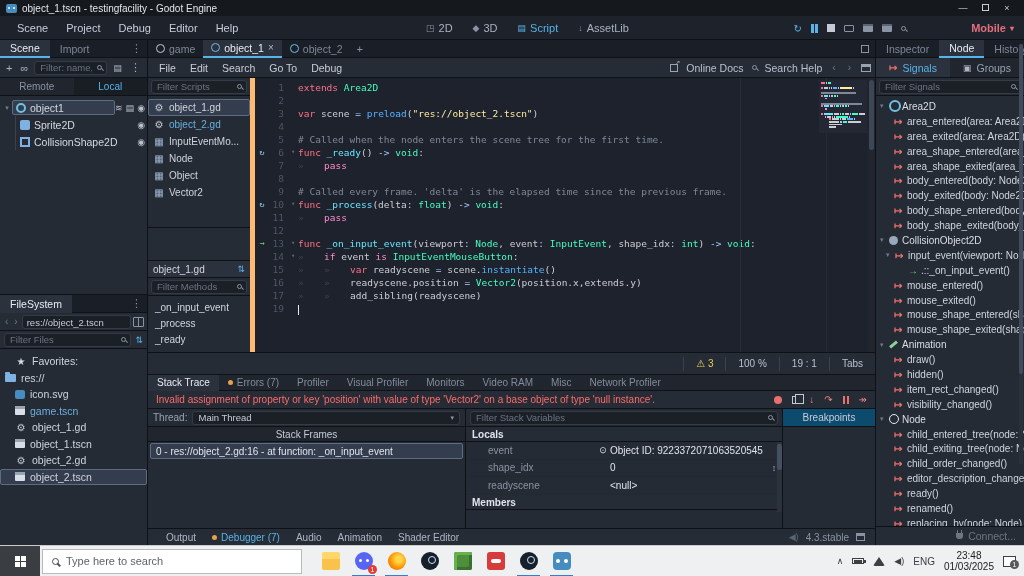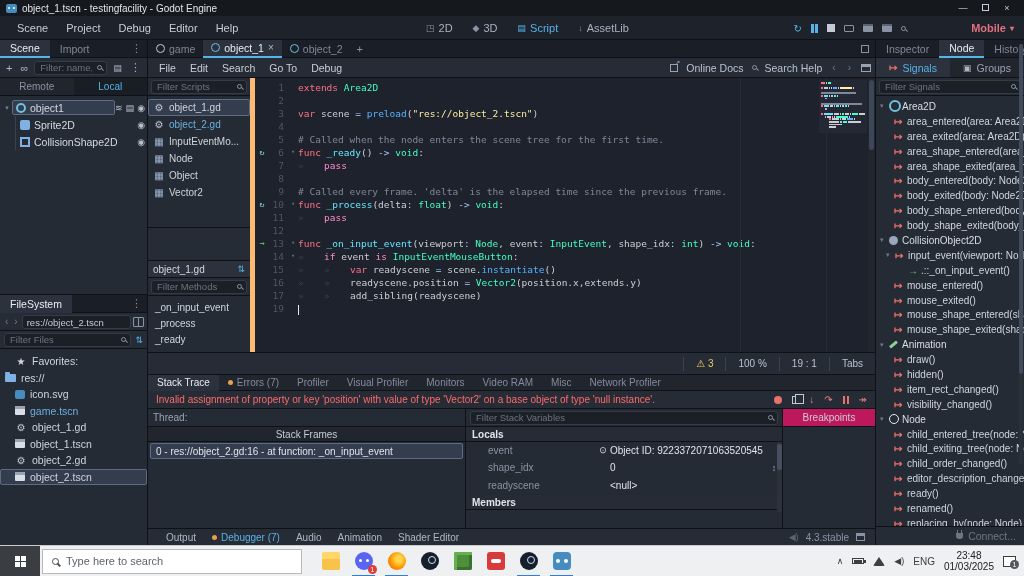--- a/index.html
+++ b/index.html
@@ -170,21 +170,21 @@
 .subhdr.left{text-align:left;padding-left:6px;font-weight:bold;color:#dfe4ec;background:#262c36}
 .locrow{display:flex;align-items:center;height:17.5px;font-size:10px;border-bottom:1px solid #232833}
 .loc-name{width:130px;padding-left:22px;color:#8a93a3;white-space:nowrap;overflow:hidden}
 .loc-ico{width:14px;text-align:center;color:#d8dde6;font-size:9px}
 .loc-ico.obj::before{content:"⊙"}
 .loc-val{flex:1;color:#dfe4ec;white-space:nowrap;overflow:hidden}
 .loc-upd{width:16px;color:#9aa3b2;text-align:center;font-size:9px}
 .loc-upd.spin::before{content:"↕"}
 #vars-scroll{position:absolute;right:0;top:33px;width:5px;height:70px;background:#2c323c}
 #vars-scroll::before{content:"";position:absolute;top:2px;left:0;width:5px;height:26px;background:#454f60;border-radius:2px}
-#bp-hdr{height:18px;line-height:18px;text-align:center;background:#be185d;border-bottom:1px solid #0e1116;color:#c6cdd9;font-size:10px}
+#bp-hdr{height:18px;line-height:18px;text-align:center;background:#0c4a6e;border-bottom:1px solid #0e1116;color:#c6cdd9;font-size:10px}
 
 #bottom-bar{display:flex;align-items:center;height:17px;background:#262c36;border-top:1px solid #0e1116;padding:0 10px;gap:2px}
 .btab{display:flex;align-items:center;gap:4px;padding:0 8px;color:#aeb6c4;font-size:10px}
 .btab.active{color:#57b3e8}
 .btab.dot::before{content:"";width:5px;height:5px;border-radius:50%;background:#e5a14e}
 #bottom-bar .right{margin-left:auto;display:flex;align-items:center;gap:7px;color:#8a93a3;font-size:10px}
 .i-vol{display:inline-block;color:#5b6473;font-size:9px}
 .i-pin{display:inline-block;width:9px;height:8px;border:1px solid #8a93a3;border-top:3px solid #8a93a3}
 
 #right{position:absolute;left:875px;top:40px;width:149px;height:505px;border-left:1px solid #0e1116;background:#252b34;display:flex;flex-direction:column}
@@ -713,20 +713,24 @@
         <span class="i-copy"></span>
         <span class="dbgico">↓</span>
         <span class="dbgico">↷</span>
         <span class="i-pause2"></span>
         <span class="dbgico">↠</span>
       </div>
       <div id="dbg-main">
         <div class="dbg-col" id="dbg-col-stack">
           <div id="thread-row">
             <span class="lbl">Thread:</span>
+            <span class="ddown">
+              <span>Main Thread</span>
+              <span class="chev">▾</span>
+            </span>
           </div>
           <div class="subhdr">Stack Frames</div>
           <div>
 
           <div class="framerow">0 - res://object_2.gd:16 - at function: _on_input_event</div>
             </div>
         </div>
         <div class="dbg-col" id="dbg-col-vars">
           <div id="filter-vars-row">
             <span class="searchwrap">

